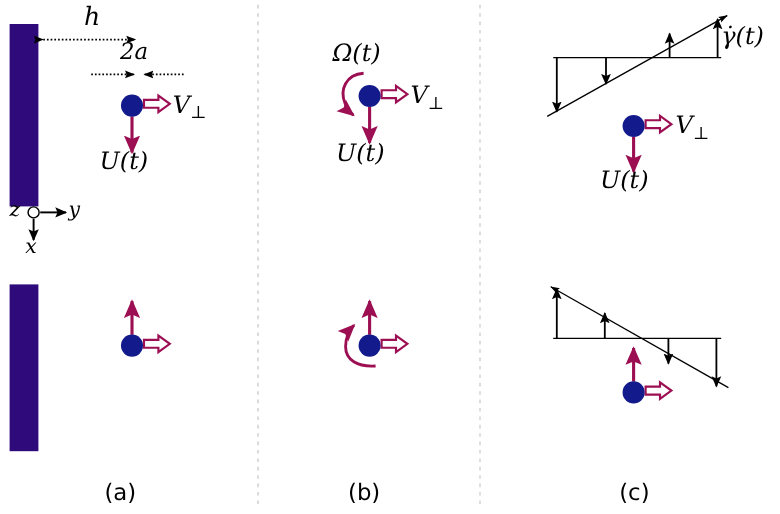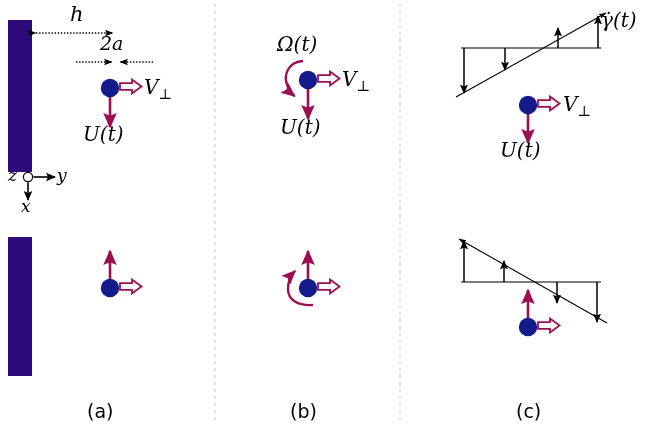--- a/index.html
+++ b/index.html
@@ -156,21 +156,21 @@
   <div class="mathlabel" style="left:57px; top:167px; font-size:17px;">y</div>
   <div class="mathlabel" style="left:21px; top:198px; font-size:17px;">x</div>
 
   <div class="mathlabel" style="left:144px; top:77px; font-size:20px;"><span>V</span><span class="sub">⊥</span></div>
   <div class="mathlabel" style="left:83px; top:124px; font-size:20px;">U(t)</div>
 
   <div class="mathlabel" style="left:277px; top:34px; font-size:20px;">Ω(t)</div>
   <div class="mathlabel" style="left:342px; top:69px; font-size:20px;"><span>V</span><span class="sub">⊥</span></div>
   <div class="mathlabel" style="left:280px; top:117px; font-size:20px;">U(t)</div>
 
-  <div class="mathlabel" style="left:601px; top:10px; font-size:20px;">γ̇(t)</div>
+  <div class="mathlabel" style="left:601px; top:20px; font-size:20px;">γ̇(t)</div>
   <div class="mathlabel" style="left:563px; top:94px; font-size:20px;"><span>V</span><span class="sub">⊥</span></div>
   <div class="mathlabel" style="left:500px; top:140px; font-size:20px;">U(t)</div>
 
   <div class="panel-label" style="left:87px; top:402px; font-size:19px;">(a)</div>
   <div class="panel-label" style="left:290px; top:402px; font-size:19px;">(b)</div>
   <div class="panel-label" style="left:516px; top:402px; font-size:19px;">(c)</div>
 
 </div>
 
 </body></html>

